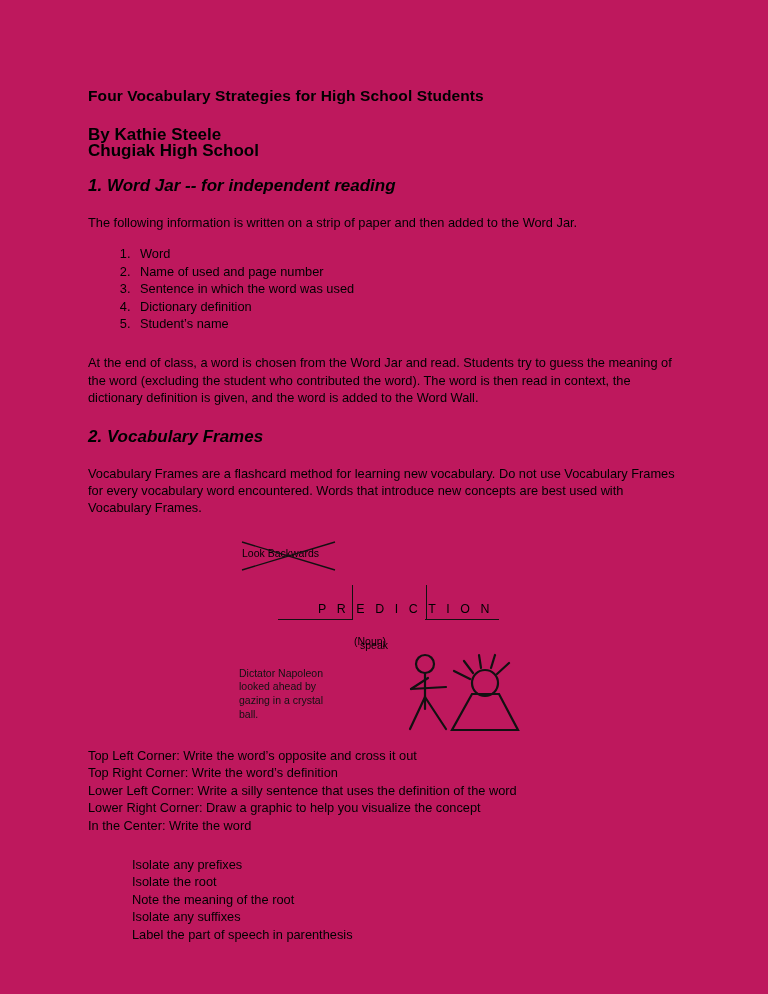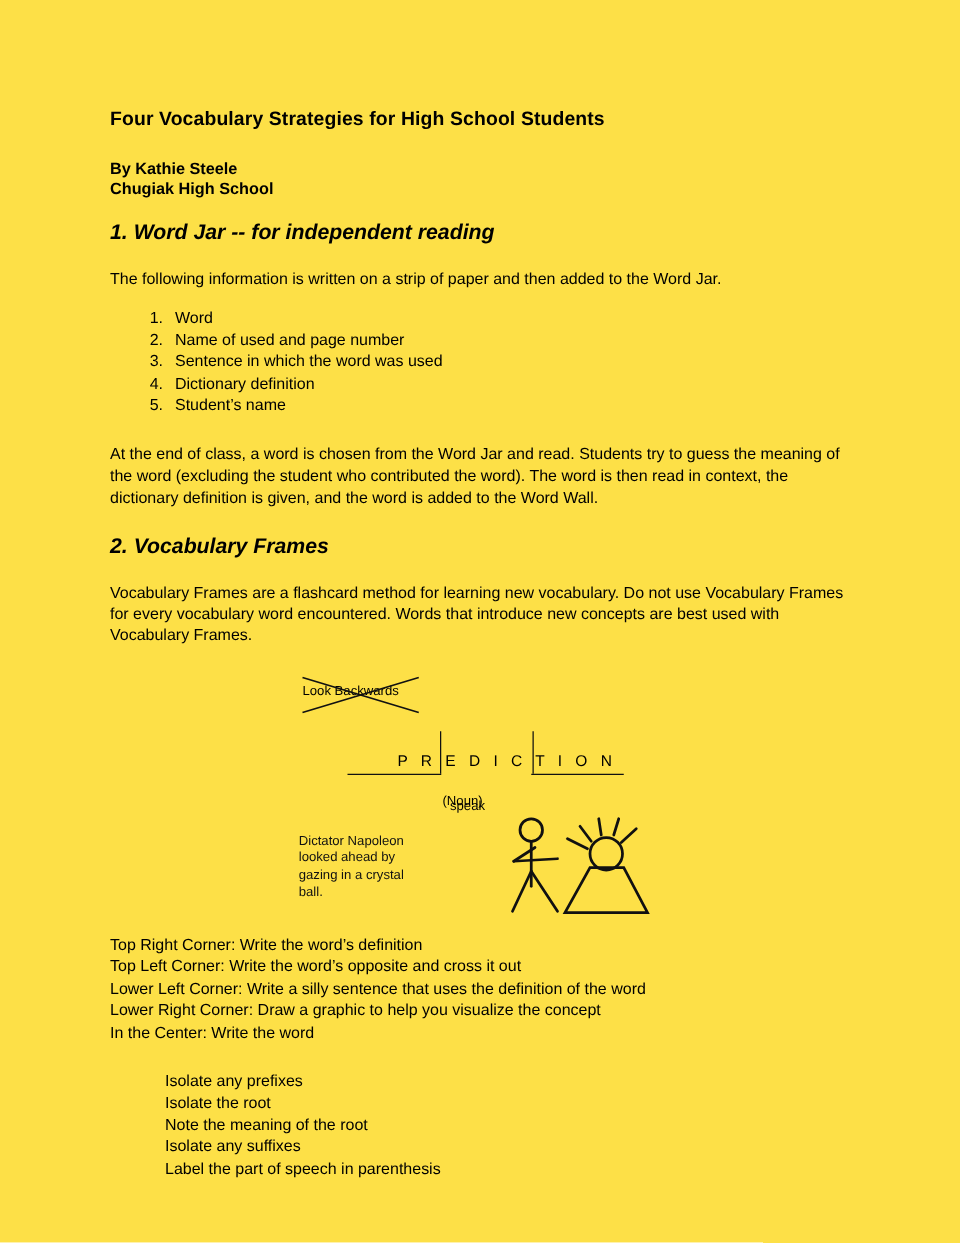--- a/index.html
+++ b/index.html
@@ -13,38 +13,38 @@
     position: relative;
     font-family: "Liberation Sans", sans-serif;
     color: #000000;
     -webkit-font-smoothing: antialiased;
   }
   .page {
     position: absolute;
     left: 0; top: 0;
     width: 768px;
     height: 994px;
-    background: #fde047;
+    background: #be185d;
     overflow: hidden;
   }
   .content {
     position: absolute;
     left: 88px;
     top: 86px;
     width: 592px;
   }
   .doc-title {
     font-size: 15.5px;
     font-weight: bold;
     line-height: 19px;
     margin: 0 0 22px 0;
     letter-spacing: 0.1px;
   }
   .byline {
-    font-size: 13px;
+    font-size: 17px;
     font-weight: bold;
     line-height: 15.5px;
     margin: 0 0 20px 0;
   }
   .byline div { white-space: nowrap; }
   .section-head {
     font-size: 17px;
     font-weight: bold;
     line-height: 16px;
     margin: 0 0 20px 0;
@@ -252,22 +252,22 @@
           <line x1="77" y1="2" x2="79" y2="15"></line>
           <line x1="93" y1="2" x2="89" y2="15"></line>
           <line x1="107" y1="10" x2="95" y2="21"></line>
           <line x1="52" y1="18" x2="68" y2="26"></line>
           <polygon points="70,41 97,41 116,77 50,77" stroke-linejoin="miter"></polygon>
         </g>
       </svg>
     </div>
 
     <div class="tail-list">
+      <div>Top Left Corner: Write the word’s opposite and cross it out</div>
       <div>Top Right Corner: Write the word’s definition</div>
-      <div>Top Left Corner: Write the word’s opposite and cross it out</div>
       <div>Lower Left Corner: Write a silly sentence that uses the definition of the word</div>
       <div>Lower Right Corner: Draw a graphic to help you visualize the concept</div>
       <div>In the Center: Write the word</div>
     </div>
 
     <div class="indent-block">
       <div>Isolate any prefixes</div>
       <div>Isolate the root</div>
       <div>Note the meaning of the root</div>
       <div>Isolate any suffixes</div>

